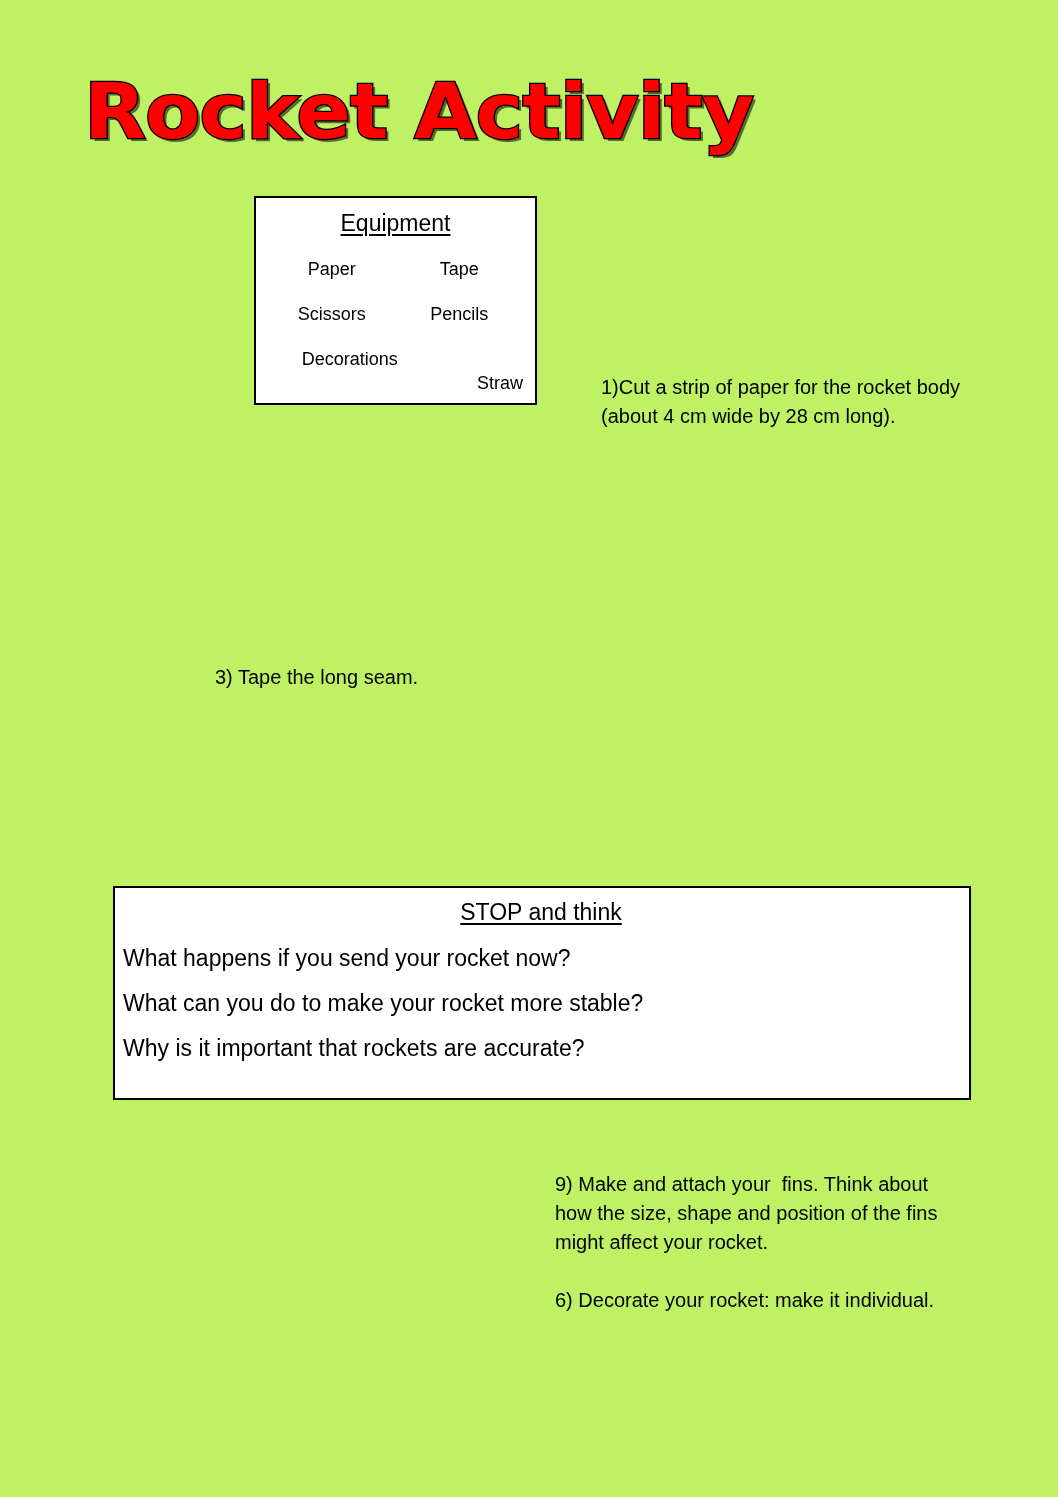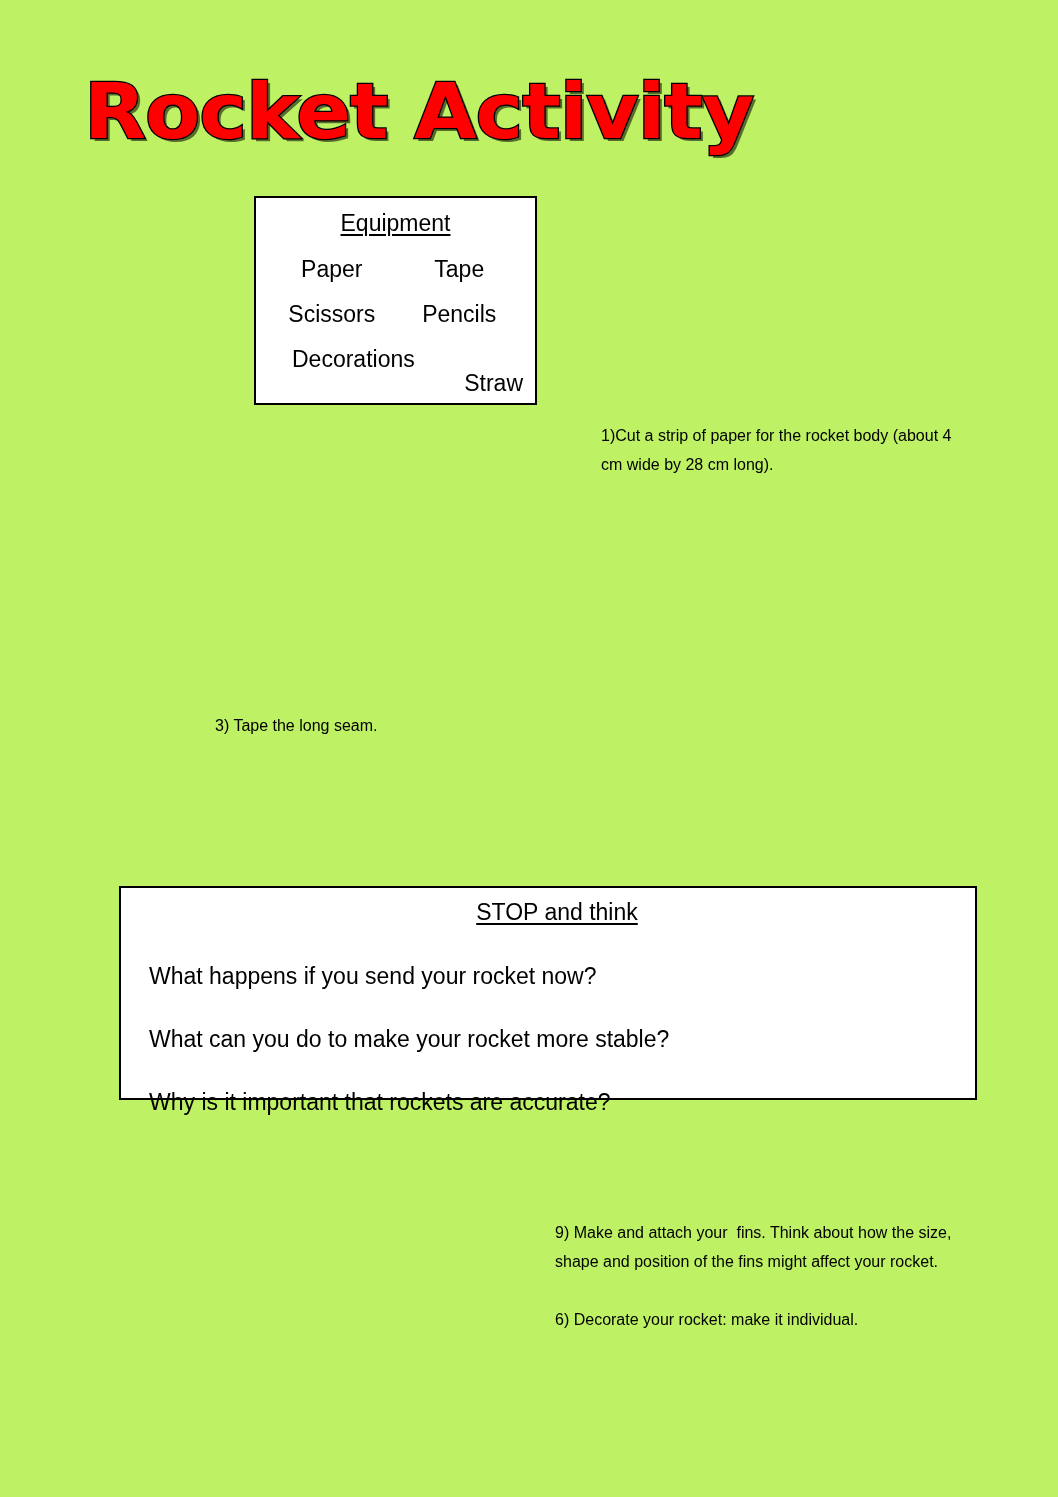--- a/index.html
+++ b/index.html
@@ -61,63 +61,62 @@
     text-decoration: underline;
     text-underline-offset: 3px;
   }
   .equipment-row {
     display: flex;
     margin-top: 17px;
   }
   .equipment-cell {
     flex: 1 1 50%;
     text-align: center;
-    font-size: 23px;
+    font-size: 18px;
     line-height: 28px;
     white-space: nowrap;
   }
-  .equipment-row.row-wide .equipment-cell:first-child { text-align: right; margin-left: 24px; }
+  .equipment-row.row-wide .equipment-cell:first-child { text-align: center; margin-left: 24px; }
   .equipment-row.row-wide .equipment-cell:last-child  { text-align: right; margin-top: 24px; }
 
   
   .instruction-block {
     position: absolute;
-    font-size: 16px;
+    font-size: 20px;
     line-height: 29px;
-    margin-top: 48px;
   }
   .instruction-block p {
     margin: 0 0 29px 0;
     white-space: pre-wrap;
   }
   .instruction-block p:last-child { margin-bottom: 0; }
 
   #steps-12 { left: 601px; top: 373px; width: 372px; }
   #steps-34 { left: 215px; top: 663px; width: 330px; }
   #steps-56 { left: 555px; top: 1170px; width: 410px; }
 
   
   #stop-box {
-    left: 119px;
+    left: 113px;
     top: 886px;
     width: 858px;
     height: 214px;
-    padding: 8px 10px 0 28px;
+    padding: 8px 10px 0 8px;
   }
   #stop-heading {
     text-align: center;
     font-size: 23px;
     line-height: 32px;
     text-decoration: underline;
     text-underline-offset: 3px;
   }
   .stop-question {
     font-size: 23px;
     line-height: 29px;
-    margin-top: 34px;
+    margin-top: 16px;
     text-align: left;
   }
 </style>
 </head>
 <body>
 
 <div id="page">
 
   <div id="title">Rocket Activity</div>
 

